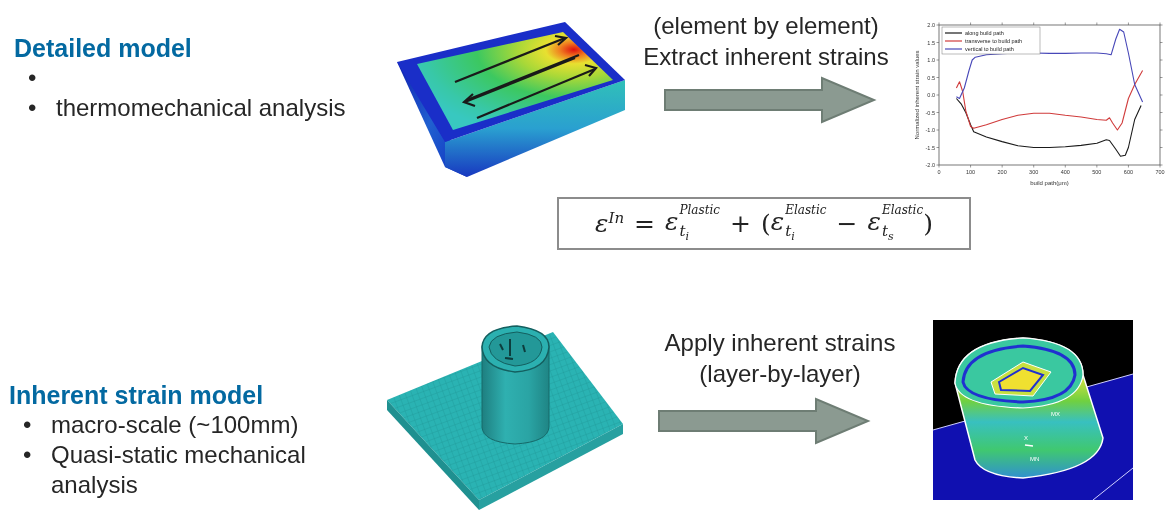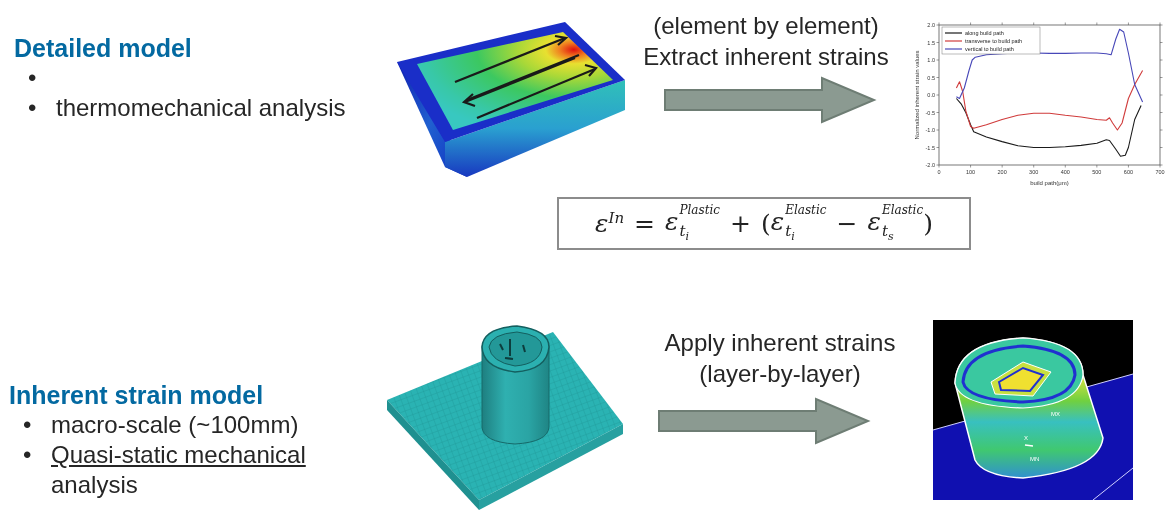--- a/index.html
+++ b/index.html
@@ -39,21 +39,21 @@
 <div class="abs" style="left:9px; top:380px; width:380px;">
   <div class="heading">Inherent strain model</div>
   <div class="bullets">
     <div class="bullet-row">
       <span class="bullet-dot">•</span>
       <span>macro-scale (~100mm)</span>
     </div>
     <div class="bullet-row">
       <span class="bullet-dot">•</span>
       <span style="white-space:nowrap;">
-        <span style="display:block;text-decoration:underline;">Quasi-static mechanical</span>
+        <span style="display:block;">Quasi-static mechanical</span>
         <span style="display:block;">analysis</span>
       </span>
     </div>
   </div>
 </div>
 
 <svg class="abs" style="left:395px; top:22px;" width="232" height="160" viewBox="0 0 232 160">
   <defs>
     <radialGradient id="hot" cx="0.8" cy="0.18" r="0.9">
       <stop offset="0" stop-color="#e01010"></stop>

